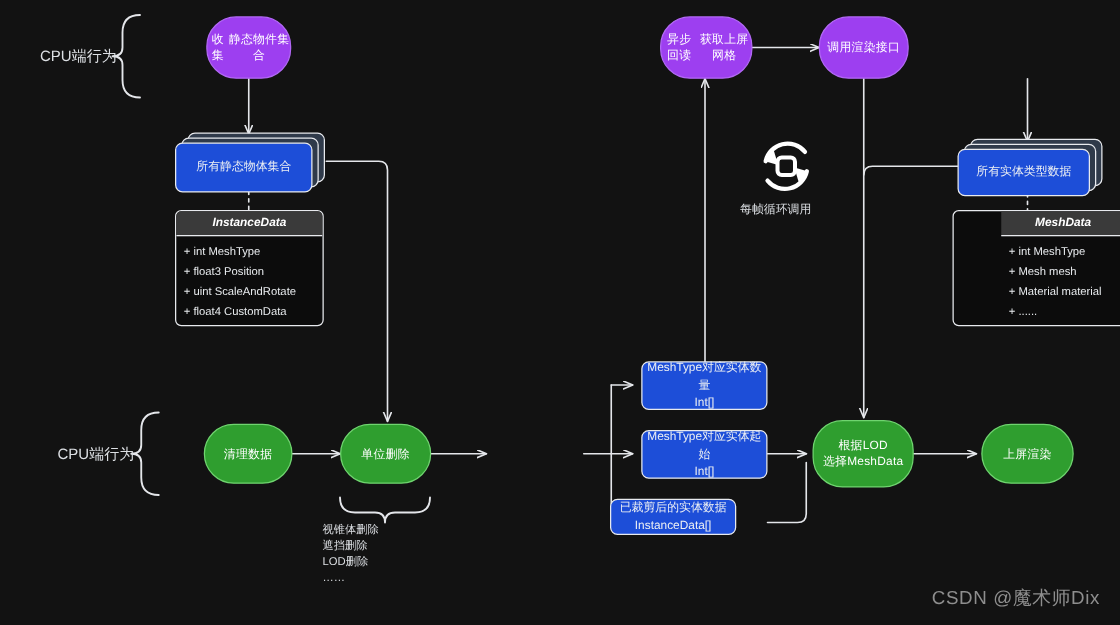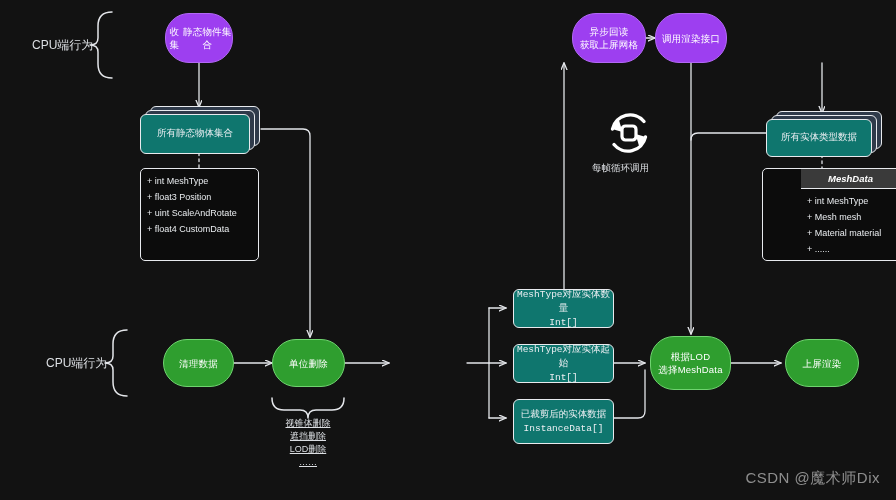--- a/index.html
+++ b/index.html
@@ -30,30 +30,29 @@
     z-index:5;
   }
   .pill.purple{background:#9d3ff0;border:1px solid #b268f5;}
   .pill.green{background:#2f9e2f;border:1px solid #6fd46f;}
   .pill span{display:block;}
 
   
   .dbox{
     position:absolute;
     box-sizing:border-box;
-    background:#0f766e;
+    background:#1d4ed8;
     border:1.5px solid #e8eaee;
     border-radius:6px;
     color:#eceff3;
     font-size:9.5px;
     line-height:14px;
     display:flex;align-items:center;justify-content:center;
     text-align:center;
     z-index:6;
-    font-family:Liberation Mono, monospace;
   }
   .dbox .l2{display:block;}
   
   .stack-back{
     position:absolute;
     box-sizing:border-box;
     background:#2f3a4a;
     border:1.5px solid #e8eaee;
     border-radius:6px;
     z-index:4;
@@ -89,21 +88,21 @@
 
   
   .lbl{
     position:absolute;
     color:#dcdfe3;
     font-size:12px;
     line-height:14px;
     white-space:nowrap;
     z-index:7;
   }
-  .lbl.multiline{white-space:normal;text-align:center;text-decoration:underline;}
+  .lbl.multiline{white-space:normal;text-align:left;}
   .lbl.small{font-size:9px;line-height:13px;}
 
   
   .loopicon{position:absolute;z-index:7;}
 
   
   .watermark{
     position:absolute;
     right:16px;bottom:12px;
     color:#8e8e8e;
@@ -167,21 +166,21 @@
   </svg>
 
   <div class="lbl" style="left:32px;top:38px;">CPU端行为</div>
   <div class="lbl" style="left:46px;top:356px;">CPU端行为</div>
 
   <div class="pill purple" style="left:165px;top:13px;width:68px;height:50px;">
     <span>收集</span>
     <span>静态物件集合</span>
   </div>
 
-  <div class="pill purple" style="left:528px;top:13px;width:74px;height:50px;flex-direction:column;margin-left:44px;">
+  <div class="pill purple" style="left:528px;top:13px;width:74px;height:50px;flex-direction:row;">
     <span>异步回读</span>
     <span>获取上屏网格</span>
   </div>
 
   <div class="pill purple" style="left:655px;top:13px;width:72px;height:50px;">
     <span>调用渲染接口</span>
   </div>
 
 
   <div class="pill green" style="left:163px;top:339px;width:71px;height:48px;">
@@ -217,26 +216,27 @@
   <div class="dbox" style="left:513px;top:289px;width:101px;height:39px;flex-direction:column;">
     <span class="l2">MeshType对应实体数量</span>
     <span class="l2">Int[]</span>
   </div>
 
   <div class="dbox" style="left:513px;top:344px;width:101px;height:39px;flex-direction:column;">
     <span class="l2">MeshType对应实体起始</span>
     <span class="l2">Int[]</span>
   </div>
 
-  <div class="dbox" style="left:513px;top:399px;width:101px;height:45px;flex-direction:column;">
+  <div class="dbox" style="left:488px;top:399px;width:101px;height:29px;flex-direction:column;">
     <span class="l2">已裁剪后的实体数据</span>
     <span class="l2">InstanceData[]</span>
   </div>
 
   <div class="uml" style="left:140px;top:168px;width:119px;height:93px;">
+    <div class="title">InstanceData</div>
     <ul>
       <li>+ int MeshType</li>
       <li>+ float3 Position</li>
       <li>+ uint ScaleAndRotate</li>
       <li>+ float4 CustomData</li>
     </ul>
   </div>
 
   <div class="uml" style="left:762px;top:168px;width:139px;height:93px;padding-left:38px;">
     <div class="title">MeshData</div>

